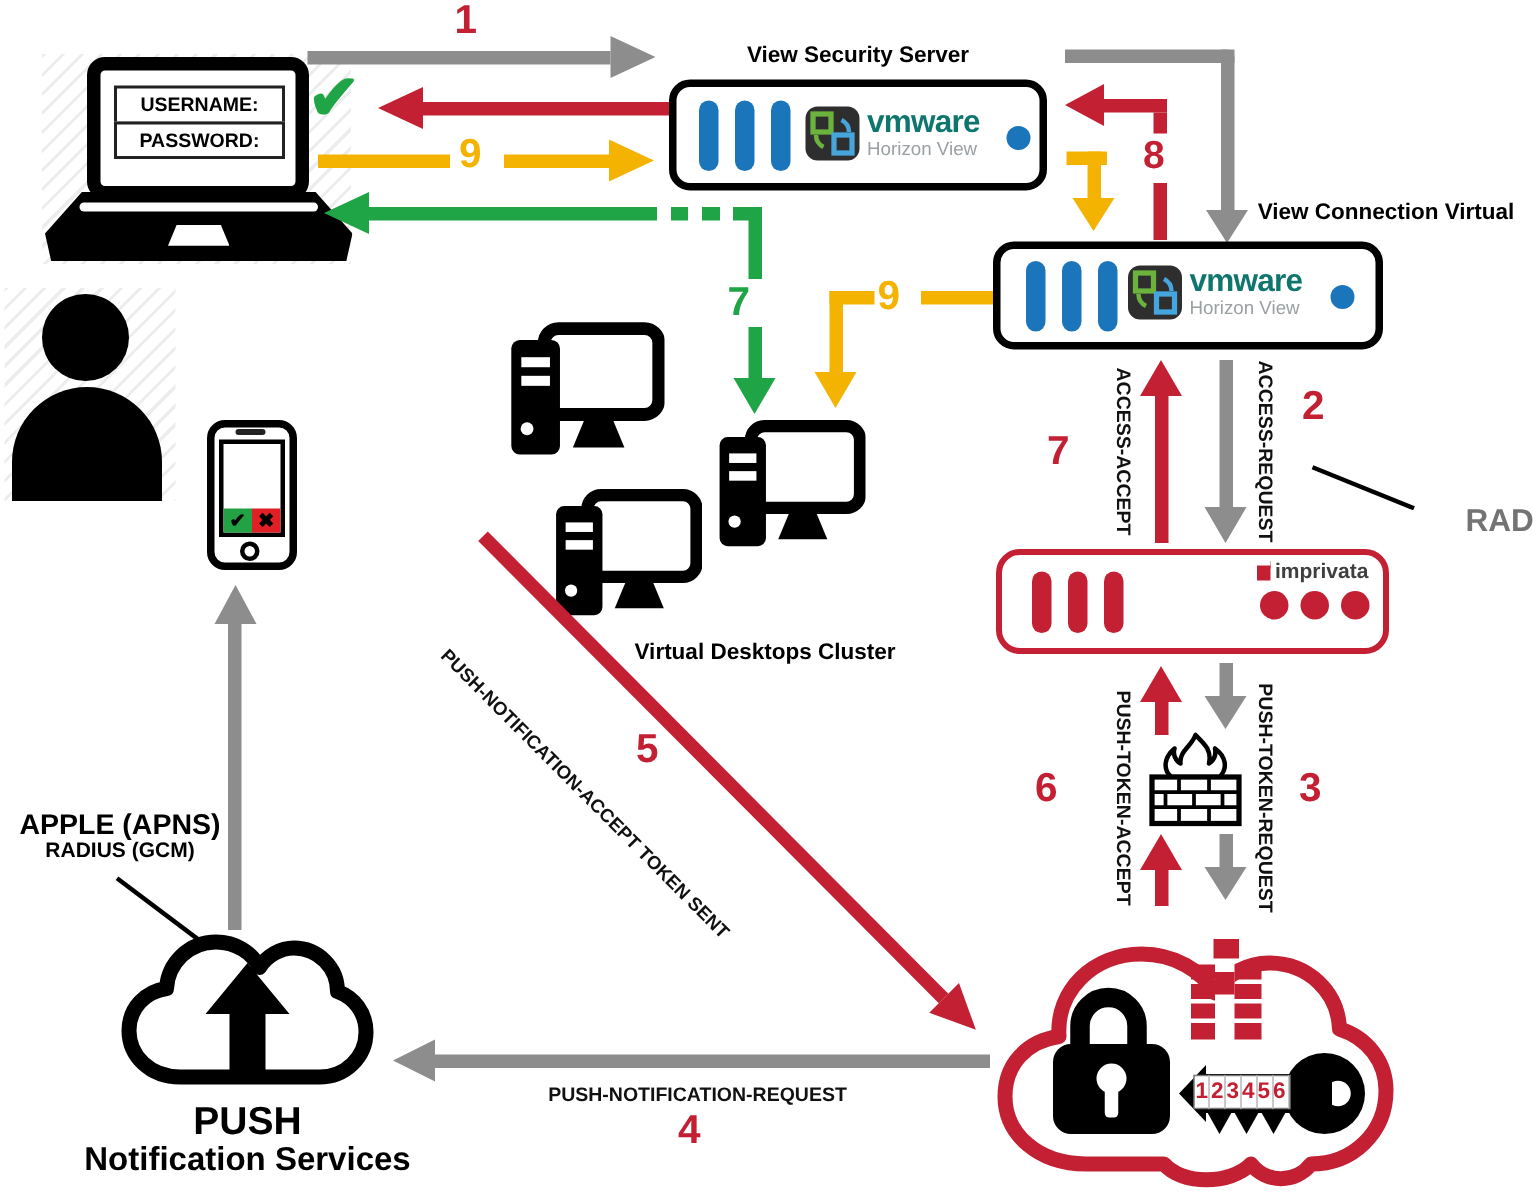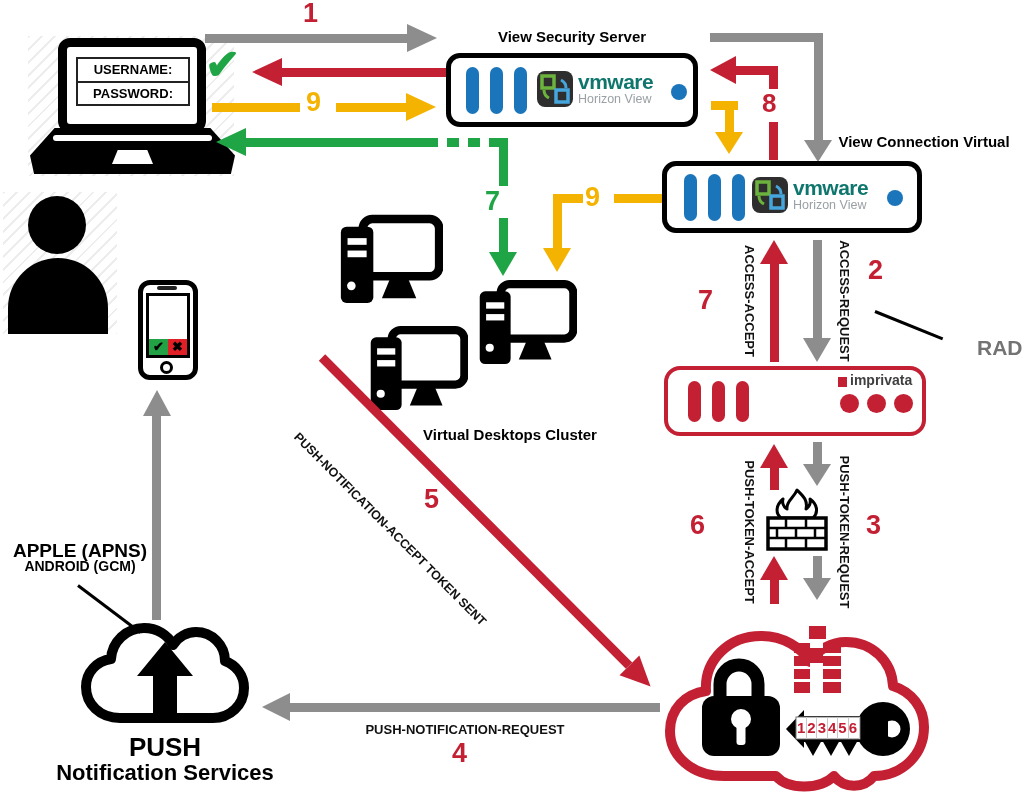--- a/index.html
+++ b/index.html
@@ -248,16 +248,16 @@
   <div class="ah ah-u" style="--c:#8d8d8d;left:143px;top:390px;border-bottom-width:26px;"></div>
   <div class="sh" style="--c:#8d8d8d;left:152px;top:416px;width:9px;height:204px;"></div>
 
   <svg class="abs" style="left:78px;top:606px;" width="175" height="128" viewBox="0 0 175 128">
     <path d="M 42,112 C 22,112 8,98 8,81 C 8,66 19,55 33,53 C 34,36 48,22 66,22 C 79,22 90,29 95,39 C 100,31 109,26 118,26 C 134,26 147,39 147,55 C 158,59 166,69 166,82 C 166,99 152,112 135,112 Z" fill="#fff" stroke="#000" stroke-width="10" stroke-linejoin="round"></path>
     <polygon points="87,36 115,70 99,70 99,112 75,112 75,70 59,70" fill="#000"></polygon>
   </svg>
   <div class="abs" style="left:25px;top:760px;width:280px;text-align:center;font-weight:bold;font-size:22px;color:#000;">Notification Services</div>
   <div class="abs" style="left:105px;top:732px;width:120px;text-align:center;font-weight:bold;font-size:26px;color:#000;">PUSH</div>
   <div class="abs" style="left:10px;top:540px;width:140px;text-align:center;font-weight:bold;font-size:19px;color:#000;">APPLE (APNS)</div>
-  <div class="abs" style="left:6px;top:558px;width:148px;text-align:center;font-weight:bold;font-size:14px;color:#000;">ANDROID (GCM)</div>
+  <div class="abs" style="left:6px;top:558px;width:148px;text-align:center;font-weight:bold;font-size:14px;color:#000;">RADIUS (GCM)</div>
   <div class="sh" style="--c:#000;left:78px;top:584px;width:78px;height:3px;transform:rotate(37deg);transform-origin:0 50%;"></div>
 
 </div>
 
 </body></html>

